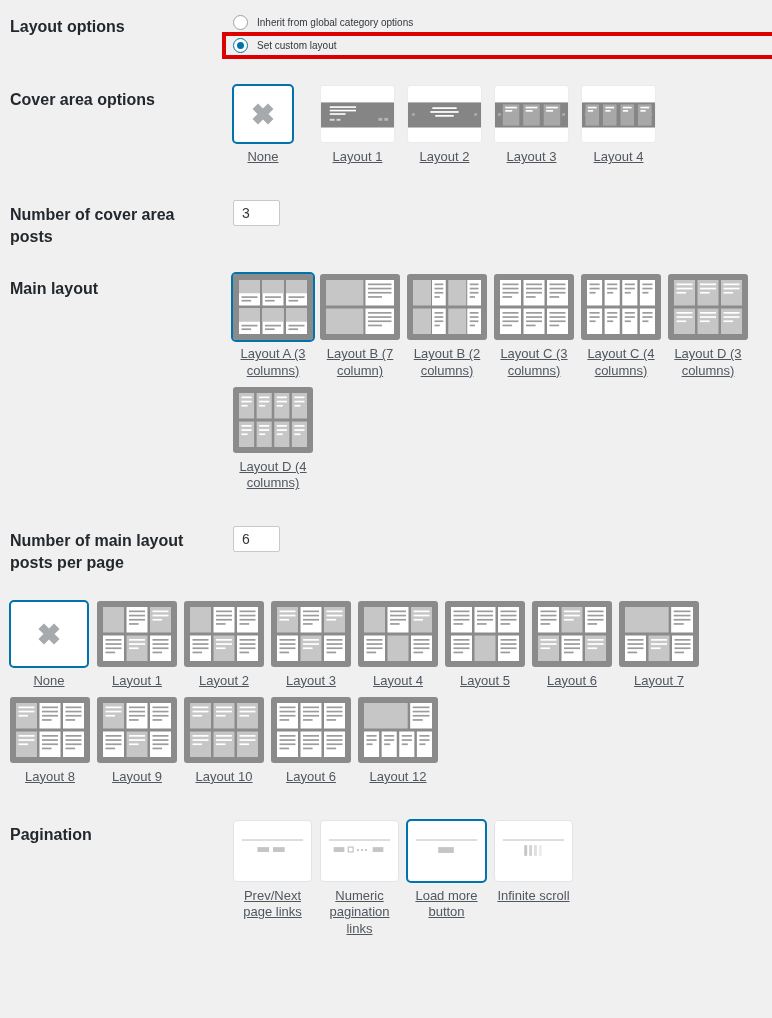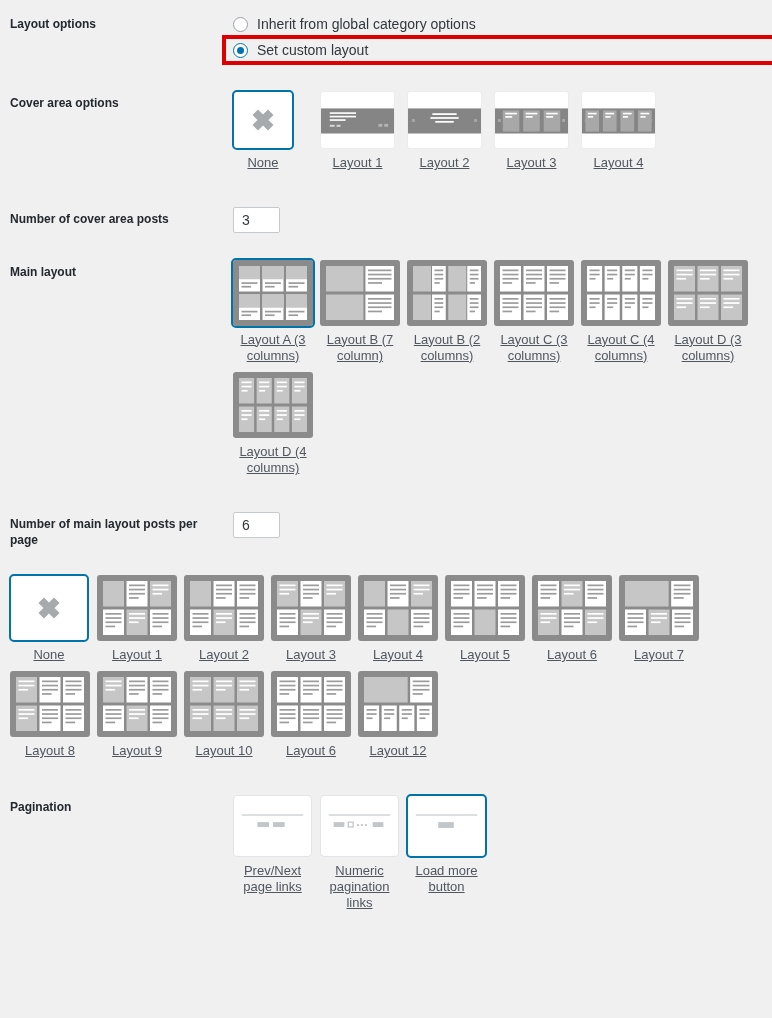--- a/index.html
+++ b/index.html
@@ -1,26 +1,26 @@
 <!DOCTYPE html>
 <html style="--accent: #0073aa; --annotation: #dd0000; --page-bg: #f0f0f1;"><head>
 <meta charset="utf-8">
 <style>
   html,body{margin:0;padding:0;}
   body{background:#f0f0f1;font-family:"Liberation Sans","DejaVu Sans",sans-serif;}
   .page{position:relative;width:772px;height:1018px;background:var(--page-bg,#f0f0f1);overflow:hidden;box-sizing:border-box;padding:12px 0 0 10px;}
   .row{display:flex;align-items:flex-start;margin-bottom:27px;}
-  .row-label{width:223px;min-width:223px;box-sizing:border-box;padding:4px 20px 0 0;font-size:12px;font-weight:700;color:#23282d;line-height:1.35;}
+  .row-label{width:223px;min-width:223px;box-sizing:border-box;padding:4px 20px 0 0;font-size:16px;font-weight:700;color:#23282d;line-height:1.35;}
   .row-content{flex:1;}
   
   .radio-option{display:flex;align-items:center;position:relative;padding:3px 0;margin-bottom:2px;cursor:pointer;}
   .radio-circle{width:15px;height:15px;border-radius:50%;background:#fff;border:1px solid #9aa0a6;box-sizing:border-box;margin-right:9px;position:relative;flex:none;}
   .radio-option.selected .radio-circle{border-color:var(--accent,#0073aa);}
   .radio-option.selected .radio-circle::after{content:"";position:absolute;left:3px;top:3px;width:7px;height:7px;border-radius:50%;background:var(--accent,#0073aa);}
-  .radio-text{font-size:14px;color:#32373c;line-height:1.3;}
+  .radio-text{font-size:10px;color:#32373c;line-height:1.3;}
   .annotation-box{position:absolute;left:-11px;top:-3px;right:-26px;bottom:-3px;border:4px solid var(--annotation,#dd0000);pointer-events:none;}
   
   .thumb-grid{display:flex;flex-wrap:wrap;}
   .thumb-item{width:87px;display:flex;flex-direction:column;align-items:flex-start;margin-bottom:8px;}
   .thumb{position:relative;box-sizing:border-box;cursor:pointer;border-radius:3px;}
   .thumb svg{display:block;width:100%;height:100%;}
   .thumb.selected::after{content:"";position:absolute;inset:-2px;border:2px solid var(--accent,#0073aa);border-radius:5px;}
   .g-cover .thumb{width:75px;height:58px;background:#fff;border:1px solid #ececec;}
   .g-cover .thumb.t-none{width:60px;}
   .g-main .thumb,.g-combo .thumb{width:80px;height:66px;background:transparent;border:none;}
@@ -829,17 +829,29 @@
             </div>
             <div class="thumb-item">
               <div class="thumb selected">
                 <svg viewBox="0 0 79 62" xmlns="http://www.w3.org/2000/svg" preserveAspectRatio="none">
                   <rect x="8" y="19" width="63" height="1.3" fill="#c8cbce"></rect>
                   <rect x="31" y="27" width="16" height="6" fill="#c3c6c9"></rect>
                 </svg>
               </div>
               <div class="caption">Load more button</div>
             </div>
+            <div class="thumb-item">
+              <div class="thumb">
+                <svg viewBox="0 0 79 62" xmlns="http://www.w3.org/2000/svg" preserveAspectRatio="none">
+                  <rect x="8" y="19" width="63" height="1.3" fill="#c8cbce"></rect>
+                  <rect x="30" y="25" width="3" height="11" fill="#c3c6c9" opacity="1"></rect>
+                  <rect x="35" y="25" width="3" height="11" fill="#c3c6c9" opacity="0.78"></rect>
+                  <rect x="40" y="25" width="3" height="11" fill="#c3c6c9" opacity="0.56"></rect>
+                  <rect x="45" y="25" width="3" height="11" fill="#c3c6c9" opacity="0.33999999999999997"></rect>
+                </svg>
+              </div>
+              <div class="caption">Infinite scroll</div>
+            </div>
           </div>
         </div>
       </div>
     </div>
 </div>
 
 </body></html>

